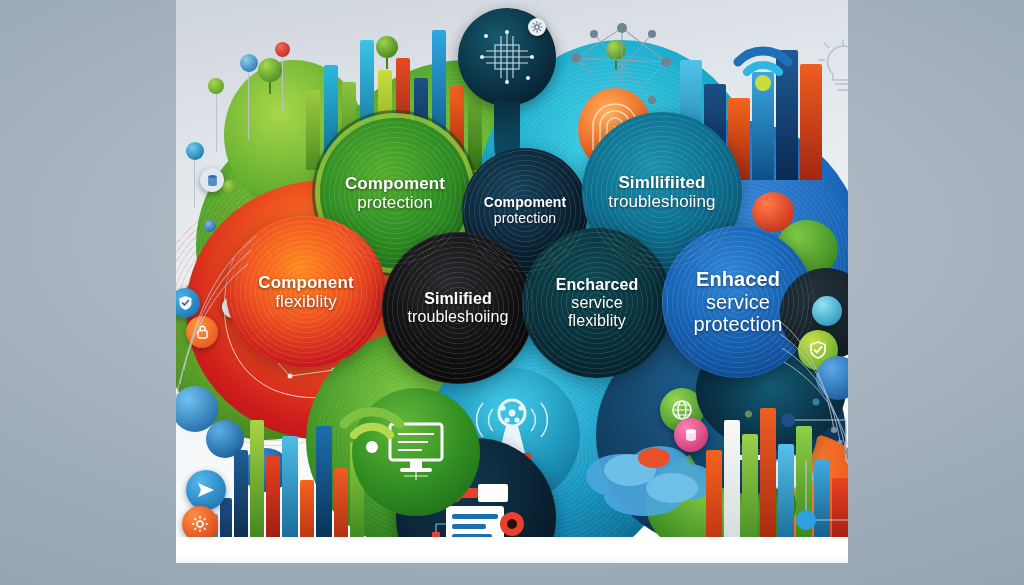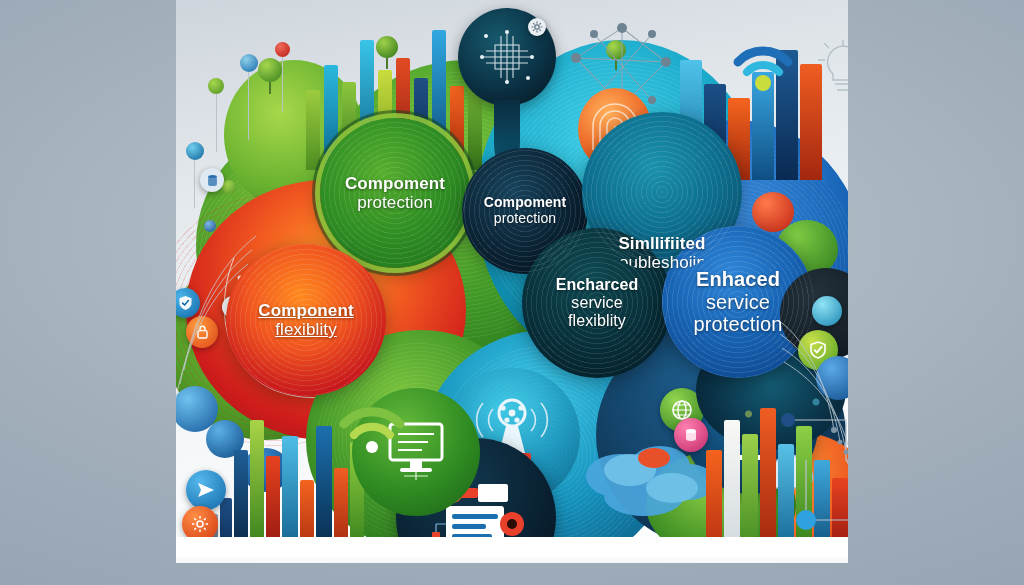--- a/index.html
+++ b/index.html
@@ -544,36 +544,43 @@
     </div>
 
     <div class="bubble v-darknavy" style="left:286px;top:148px;width:126px;height:126px;">
       <div class="gloss"></div>
       <div class="tx" style="font-size:14px;">
         <div class="b-strongline">Compoment</div>
         <div class="b-thinline">protection</div>
       </div>
     </div>
 
-    <div class="bubble v-teal" style="left:406px;top:112px;width:160px;height:160px;align-items:flex-end;">
+    <div class="bubble v-teal" style="left:406px;top:112px;width:160px;height:160px;">
       <div class="gloss"></div>
       <div class="tx" style="font-size:17px;">
         <div class="b-strongline">Simllifiited</div>
         <div class="b-thinline">troubleshoiing</div>
       </div>
     </div>
 
-    <div class="bubble v-redorange" style="left:50px;top:244px;width:160px;height:152px;text-decoration:underline;">
+    <div class="bubble v-redorange" style="left:50px;top:216px;width:160px;height:152px;">
       <div class="gloss"></div>
       <div class="tx" style="font-size:17px;">
         <div class="b-strongline">Component</div>
         <div class="b-thinline">flexiblity</div>
       </div>
     </div>
 
+    <div class="bubble v-black" style="left:206px;top:232px;width:152px;height:152px;">
+      <div class="gloss"></div>
+      <div class="tx" style="font-size:16px;">
+        <div class="b-strongline">Simlified</div>
+        <div class="b-thinline">troubleshoiing</div>
+      </div>
+    </div>
 
     <div class="bubble v-darkteal" style="left:346px;top:228px;width:150px;height:150px;">
       <div class="gloss"></div>
       <div class="tx" style="font-size:16px;">
         <div class="b-strongline">Encharced</div>
         <div class="b-thinline">service</div>
         <div class="b-thinline">flexiblity</div>
       </div>
     </div>
 

